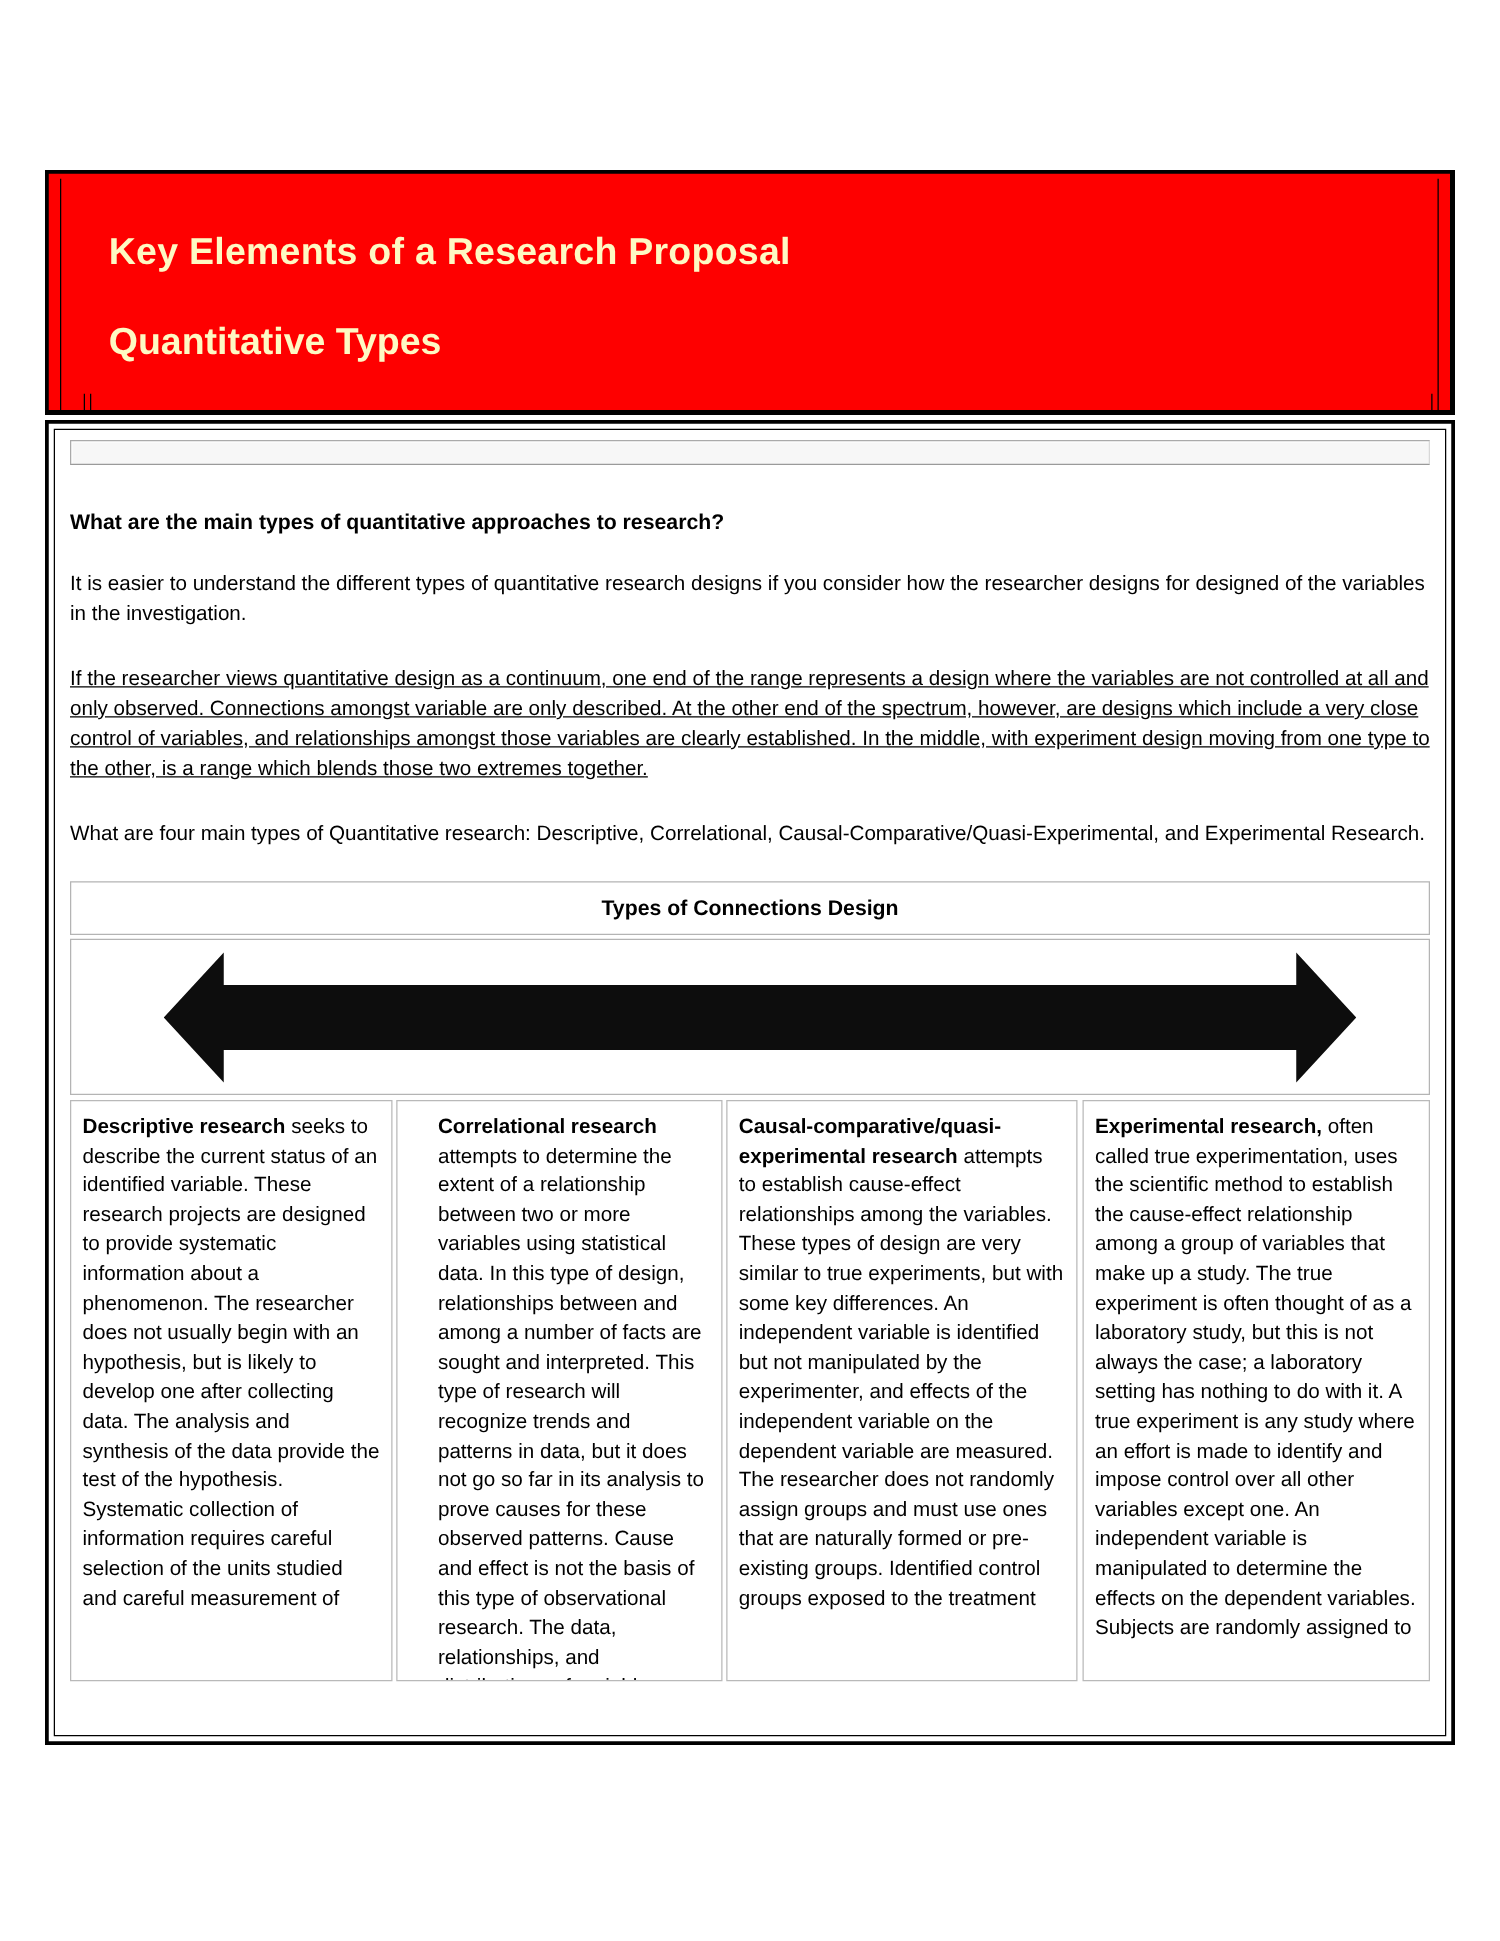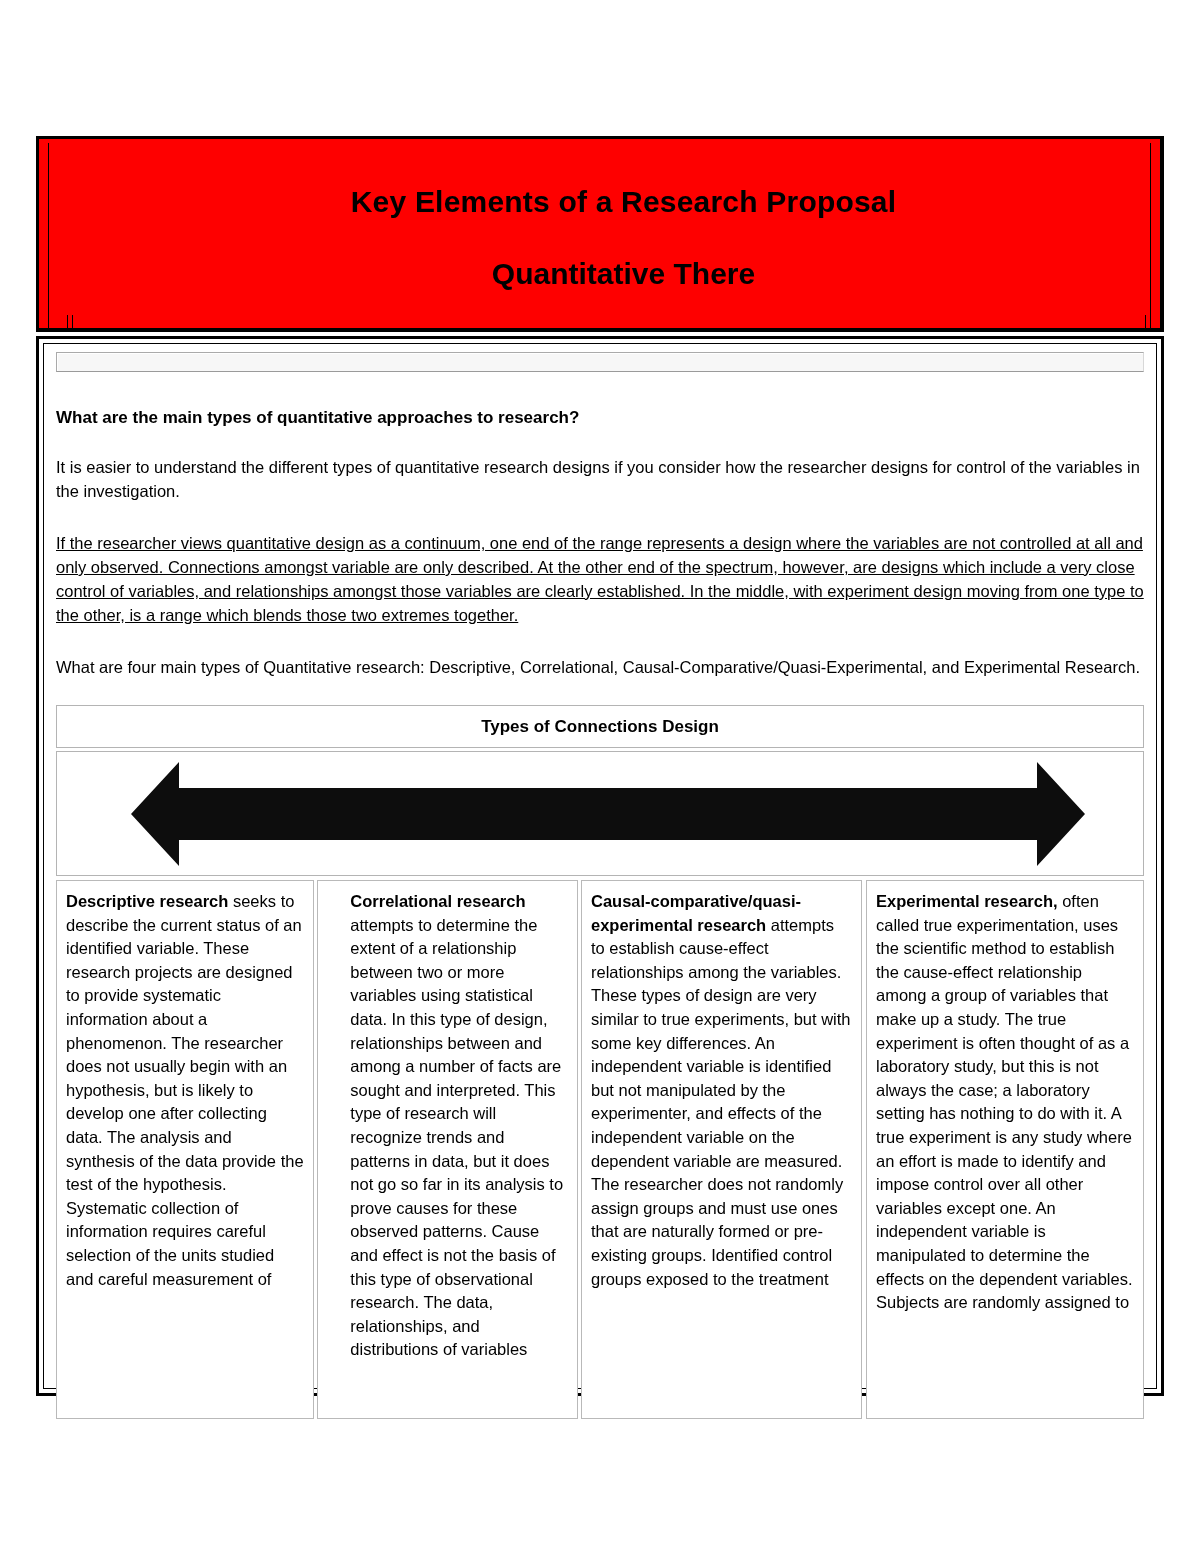--- a/index.html
+++ b/index.html
@@ -74,23 +74,22 @@
   #banner-tick-right {
     position: absolute;
     right: 14px;
     top: 176px;
     width: 1px;
     height: 16px;
     background: #000000;
   }
 
   .banner-title {
-    color: #000000;
-    font-weight: bold;
-    text-align: center;
+    color: #fef9c3;
+    font-weight: bold;
     font-family: "Liberation Sans", sans-serif;
     padding-left: 48px;
   }
   #banner-title-main {
     font-size: 30px;
     margin-top: 46px;
     letter-spacing: 0.2px;
   }
   #banner-title-sub {
     font-size: 30px;
@@ -176,21 +175,21 @@
   #arrow-svg {
     position: absolute;
     left: 74px;
     top: 8px;
   }
 
   
   #cols {
     margin: 4px 0 15px 0;
     display: flex;
-    height: 539px;
+    height: 465px;
     box-sizing: border-box;
   }
   .col {
     box-sizing: border-box;
     border: 1px solid #b9b9b9;
     background: #ffffff;
     padding: 9px 9px 0 9px;
     overflow: hidden;
   }
   .col + .col { margin-left: 3px; }
@@ -216,31 +215,31 @@
 <div id="doc-frame">
 
   <div id="banner">
     <div id="banner-hairline-left"></div>
     <div id="banner-hairline-right"></div>
     <div id="banner-tick-a"></div>
     <div id="banner-tick-b"></div>
     <div id="banner-tick-right"></div>
 
     <div class="banner-title" id="banner-title-main">Key Elements of a Research Proposal</div>
-    <div class="banner-title" id="banner-title-sub">Quantitative There</div>
+    <div class="banner-title" id="banner-title-sub">Quantitative Types</div>
   </div>
 
   <div id="body-panel">
     <div id="body-panel-inner">
 
       <div id="top-strip"></div>
 
       <p class="prose" id="q-heading">What are the main types of quantitative approaches to research?</p>
 
-      <p class="prose" id="para-1">It is easier to understand the different types of quantitative research designs if you consider how the researcher designs for control of the variables in the investigation.</p>
+      <p class="prose" id="para-1">It is easier to understand the different types of quantitative research designs if you consider how the researcher designs for designed of the variables in the investigation.</p>
 
       <p class="prose" id="para-2">If the researcher views quantitative design as a continuum, one end of the range represents a design where the variables are not controlled at all and only observed.  Connections amongst variable are only described.  At the other end of the spectrum, however, are designs which include a very close control of variables, and relationships amongst those variables are clearly established. In the middle, with experiment design moving from one type to the other, is a range which blends those two extremes together.</p>
 
       <p class="prose" id="para-3">What are four main types of Quantitative research:  Descriptive, Correlational, Causal-Comparative/Quasi-Experimental, and Experimental Research.</p>
 
       <div id="types-header">
         <span id="types-header-label">Types of Connections Design</span>
       </div>
 
       <div id="arrow-box">

